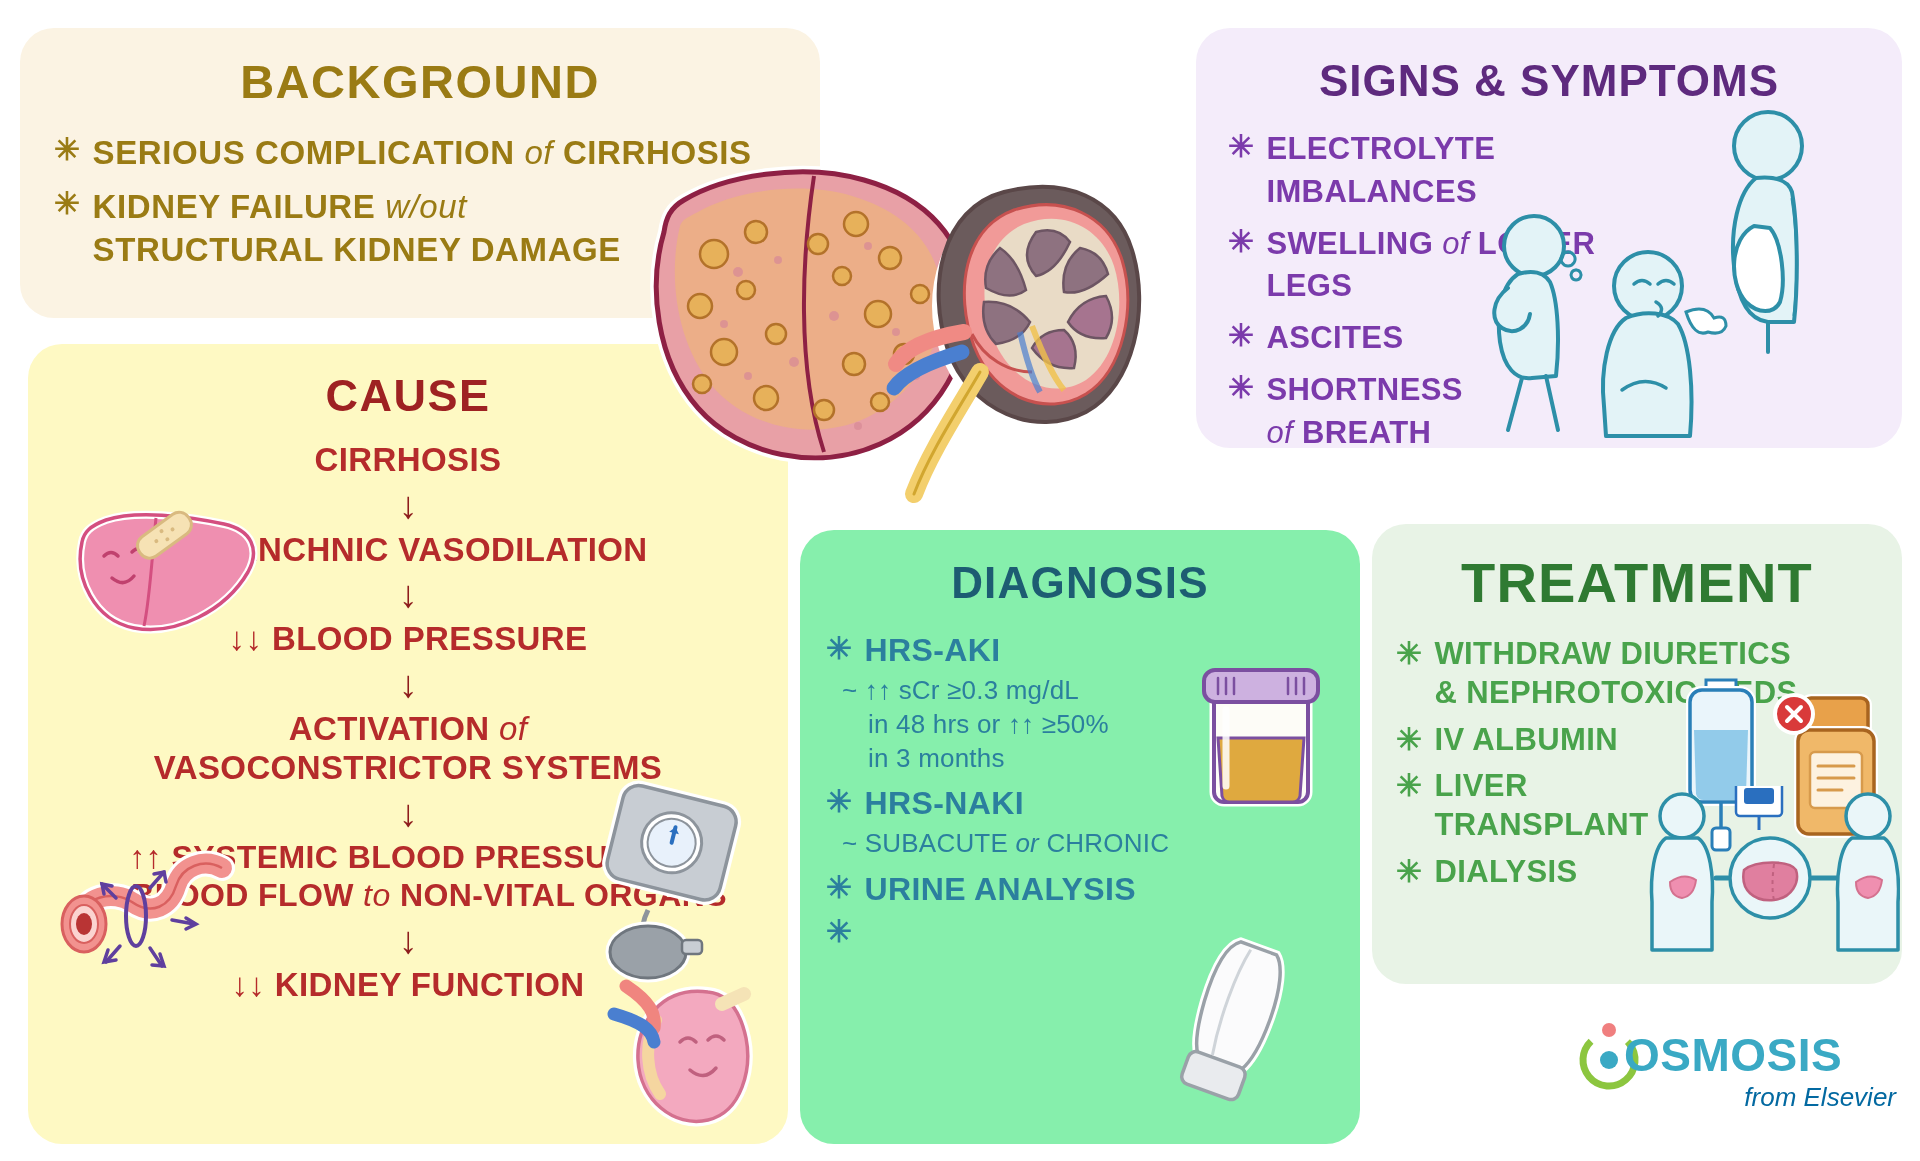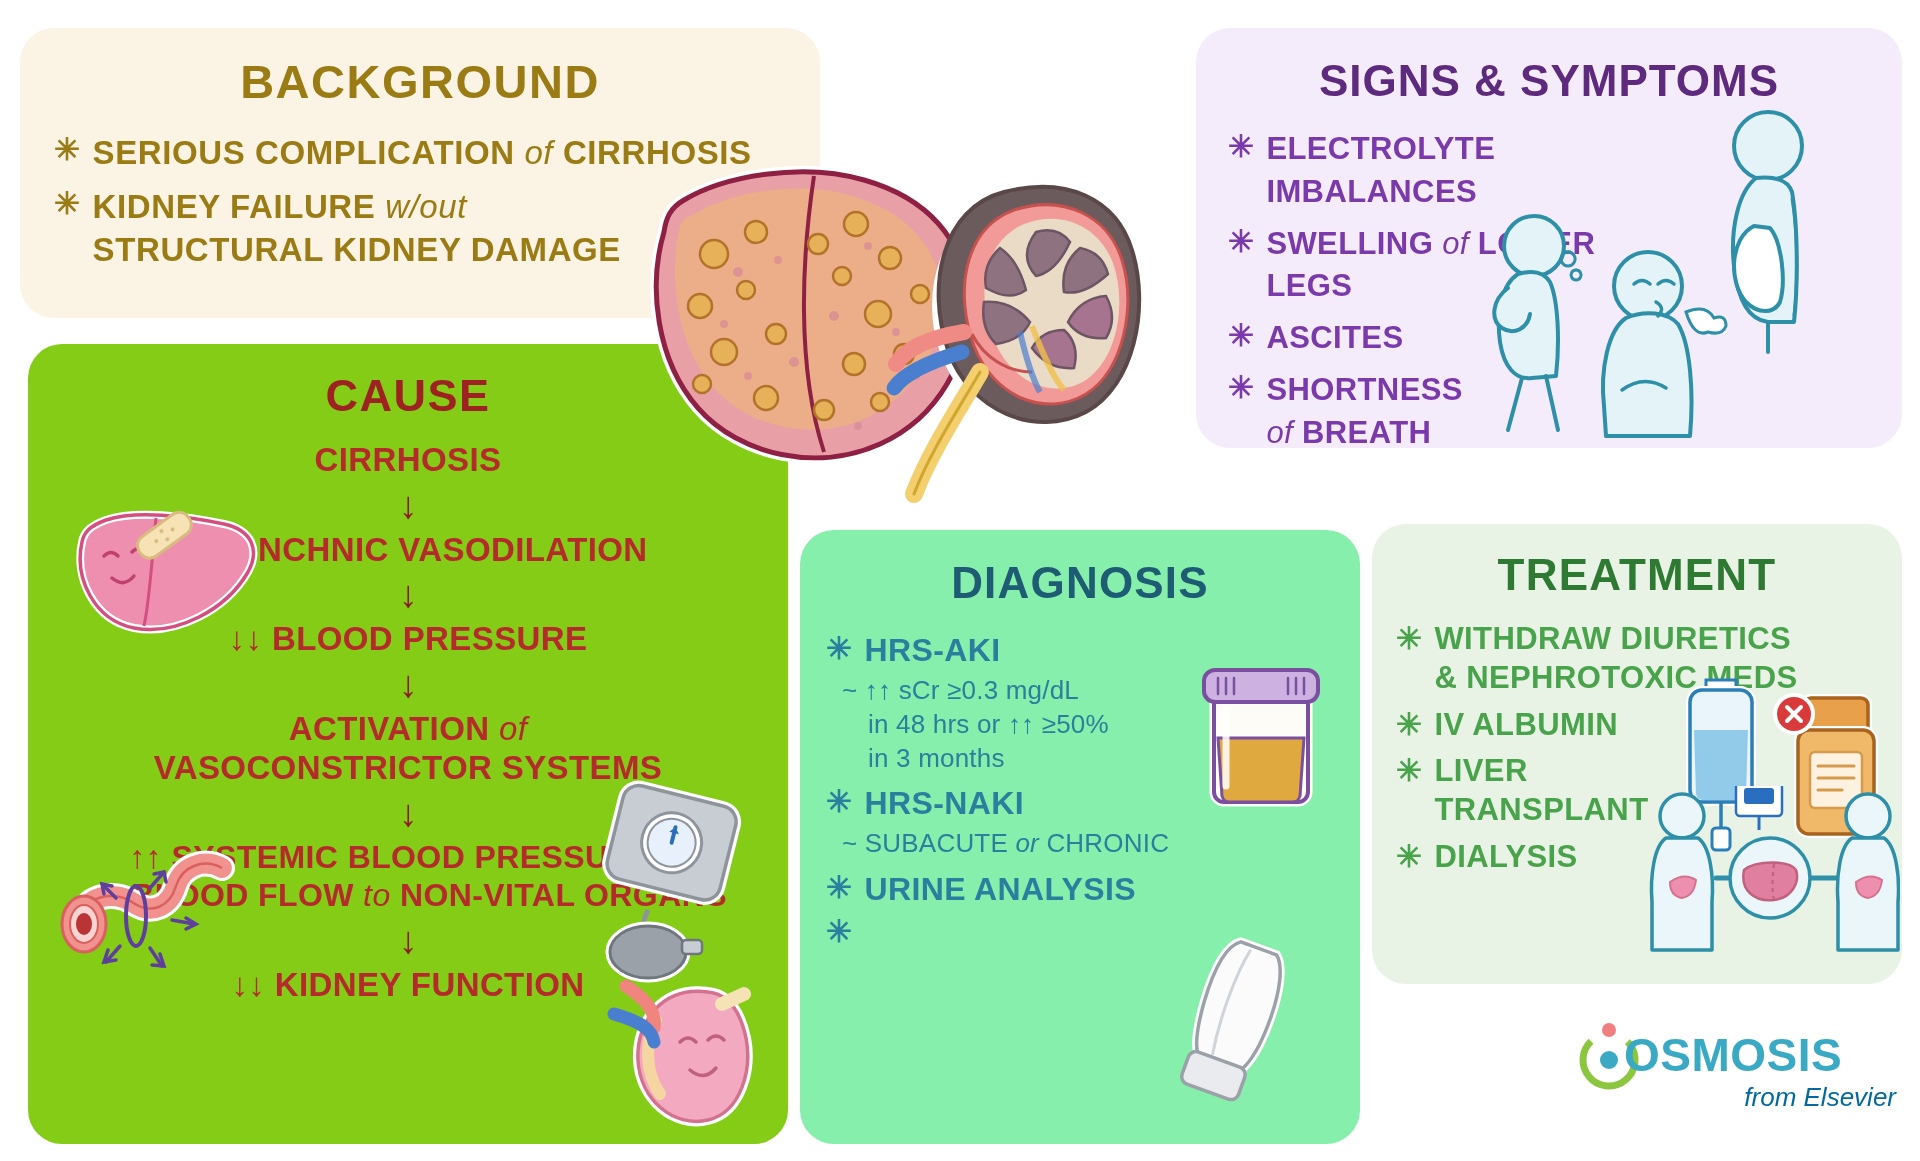--- a/index.html
+++ b/index.html
@@ -25,21 +25,21 @@
 
   
   #panel-signs { left: 1196px; top: 28px; width: 706px; height: 420px; background: #f4ecfa; }
   .sg-title { color: #5e2a7e; font-size: 44px; font-weight: 700; letter-spacing: 1px;
               text-align: center; margin-top: 28px; font-family: "Liberation Sans", sans-serif; }
   .sg-list { margin: 22px 0 0 32px; color: #7b3aab; font-size: 31px; line-height: 1.38;
              font-family: "Liberation Sans", sans-serif; font-weight: 600; letter-spacing: .4px; width: 450px;}
   .sg-list .row { display: flex; align-items: flex-start; margin-bottom: 9px; }
 
   
-  #panel-cause { left: 28px; top: 344px; width: 760px; height: 800px; background: #84cc16; }
+  #panel-cause { left: 28px; top: 344px; width: 760px; height: 800px; background: #fef9c3; }
   .cz-title { color: #9e2222; font-size: 45px; font-weight: 700; letter-spacing: 1.5px;
               text-align: center; margin-top: 26px; font-family: "Liberation Sans", sans-serif; }
   .flow { margin-top: 14px; text-align: center; color: #b52b2b;
           font-family: "Liberation Sans", sans-serif; font-weight: 600; }
   .flow .step { font-size: 33px; line-height: 1.2; letter-spacing: .4px; padding: 4px 10px; }
   .flow .step.big { font-size: 32px; }
   .arrow { font-size: 38px; line-height: 1; color: #8e1d1d; margin: 2px 0; }
 
   
   #panel-diagnosis { left: 800px; top: 530px; width: 560px; height: 614px; background: #86efac; }
@@ -47,21 +47,21 @@
               text-align: center; margin-top: 28px; font-family: "Liberation Sans", sans-serif; }
   .dx-list { margin: 22px 0 0 26px; color: #2b7f9e; font-family: "Liberation Sans", sans-serif; }
   .dx-list .row { display: flex; align-items: flex-start; font-size: 32px; font-weight: 600;
                   margin-bottom: 4px; letter-spacing: .4px; line-height: 1.25; }
   .dx-sub { margin-left: 16px; font-size: 26px; font-weight: 500; color: #2b7f9e;
             line-height: 1.3; letter-spacing: .2px; margin-bottom: 8px; }
   .dx-sub .ind { display: block; margin-left: 26px; }
 
   
   #panel-treatment { left: 1372px; top: 524px; width: 530px; height: 460px; background: #e8f3e6; }
-  .tx-title { color: #2f7a32; font-size: 44px; font-weight: 700; letter-spacing: 1.2px;
+  .tx-title { color: #2f7a32; font-size: 56px; font-weight: 700; letter-spacing: 1.2px;
               text-align: center; margin-top: 26px; font-family: "Liberation Sans", sans-serif; }
   .tx-list { margin: 20px 0 0 24px; color: #49a34b; font-size: 31px; font-weight: 600;
              font-family: "Liberation Sans", sans-serif; letter-spacing: .4px; line-height: 1.25; width: 420px;}
   .tx-list .row { display: flex; align-items: flex-start; margin-bottom: 8px; }
 
   
   .art { position: absolute; pointer-events: none; }
 
   
   #logo { position: absolute; left: 1572px; top: 1020px; width: 330px; height: 118px; }

